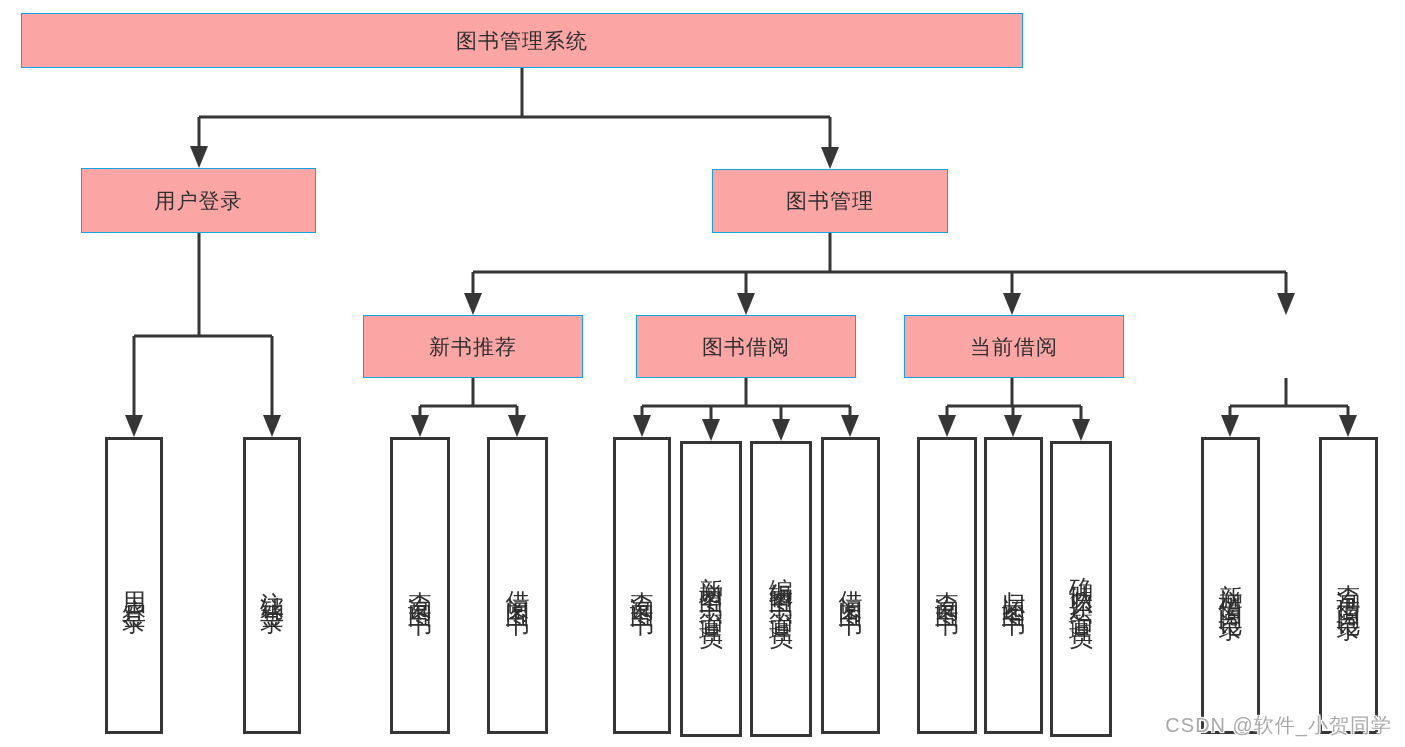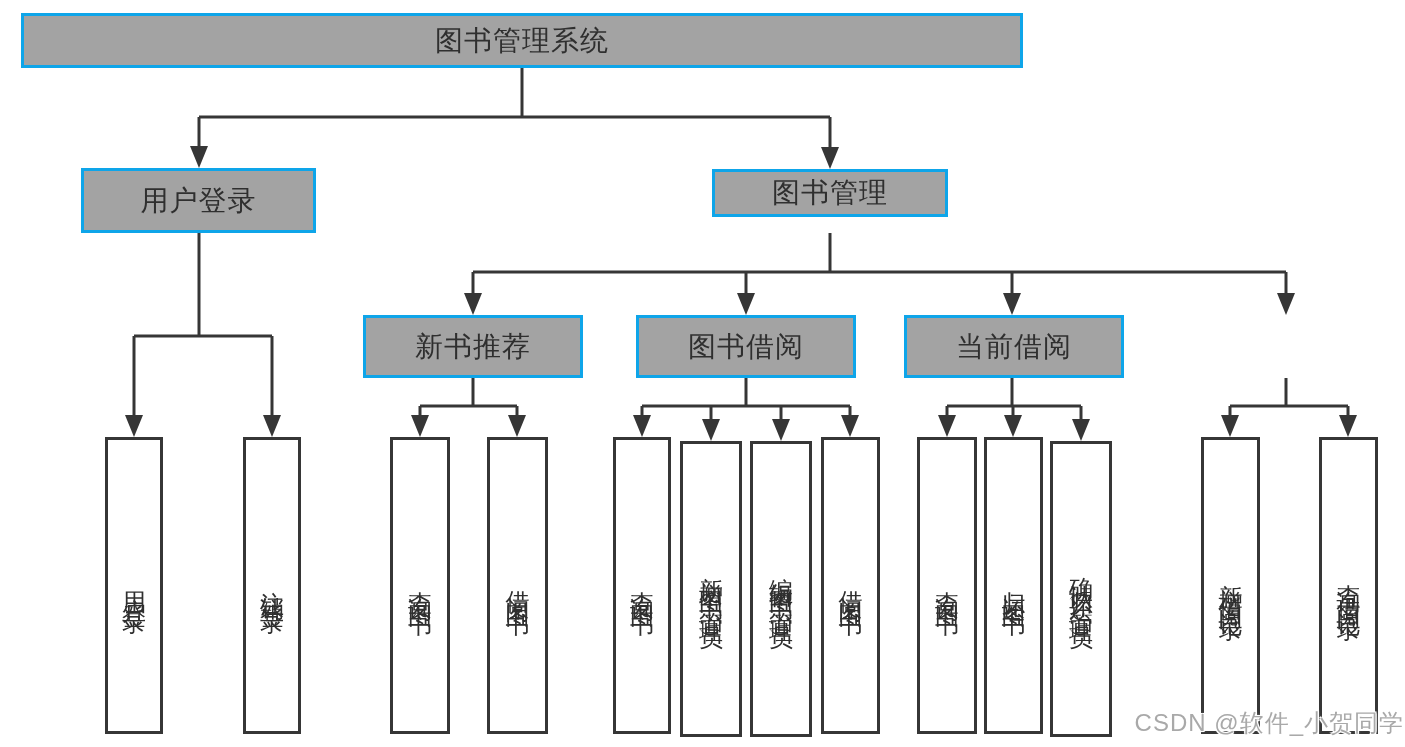--- a/index.html
+++ b/index.html
@@ -13,48 +13,48 @@
     overflow: hidden;
   }
   .connector-svg {
     position: absolute;
     left: 0; top: 0;
     width: 1405px; height: 747px;
   }
   .node {
     position: absolute;
     box-sizing: border-box;
-    border: 3px solid #0ea5e9;
-    background: #a3a3a3;
+    border: 1px solid #0ea5e9;
+    background: #fca5a5;
     display: flex;
     align-items: center;
     justify-content: center;
-    font-size: 28px;
+    font-size: 21px;
     letter-spacing: 1px;
     white-space: nowrap;
   }
   .vnode {
     position: absolute;
     box-sizing: border-box;
     border: 3px solid #363636;
     background: #ffffff;
     display: flex;
     align-items: center;
     justify-content: center;
     writing-mode: vertical-rl;
     text-orientation: mixed;
     font-size: 24px;
     letter-spacing: 7px;
     line-height: 1;
   }
   .watermark {
     position: absolute;
-    right: 1px;
+    right: 13px;
     bottom: 8px;
-    font-size: 24px;
+    font-size: 20px;
     color: #a9a9a9;
     letter-spacing: 1px;
     text-shadow:
       -1px -1px 0 #ffffff, 1px -1px 0 #ffffff,
       -1px 1px 0 #ffffff, 1px 1px 0 #ffffff,
       0 0 3px #ffffff;
     z-index: 5;
     white-space: nowrap;
   }
   svg line, svg polyline { stroke: #363636; stroke-width: 3; fill: none; }
@@ -137,21 +137,21 @@
       <line x1="1230" y1="406" x2="1230" y2="420"></line>
       <line x1="1348" y1="406" x2="1348" y2="420"></line>
       <polygon points="1221,415 1239,415 1230,437"></polygon>
       <polygon points="1339,415 1357,415 1348,437"></polygon>
     </g>
   </svg>
 
   <div class="node" style="left:21px; top:13px; width:1002px; height:55px;">图书管理系统</div>
 
   <div class="node" style="left:81px; top:168px; width:235px; height:65px;">用户登录</div>
-  <div class="node" style="left:712px; top:169px; width:236px; height:48px;">图书管理</div>
+  <div class="node" style="left:712px; top:169px; width:236px; height:64px;">图书管理</div>
 
   <div class="node" style="left:636px; top:315px; width:220px; height:63px;">图书借阅</div>
   <div class="node" style="left:363px; top:315px; width:220px; height:63px;">新书推荐</div>
   <div class="node" style="left:904px; top:315px; width:220px; height:63px;">当前借阅</div>
 
   <div class="vnode" style="left:105px; top:437px; width:58px; height:297px;">用户登录</div>
   <div class="vnode" style="left:243px; top:437px; width:58px; height:297px;">注销登录</div>
 
   <div class="vnode" style="left:390px; top:437px; width:60px; height:297px;">查询图书</div>
   <div class="vnode" style="left:487px; top:437px; width:61px; height:297px;">借阅图书</div>

